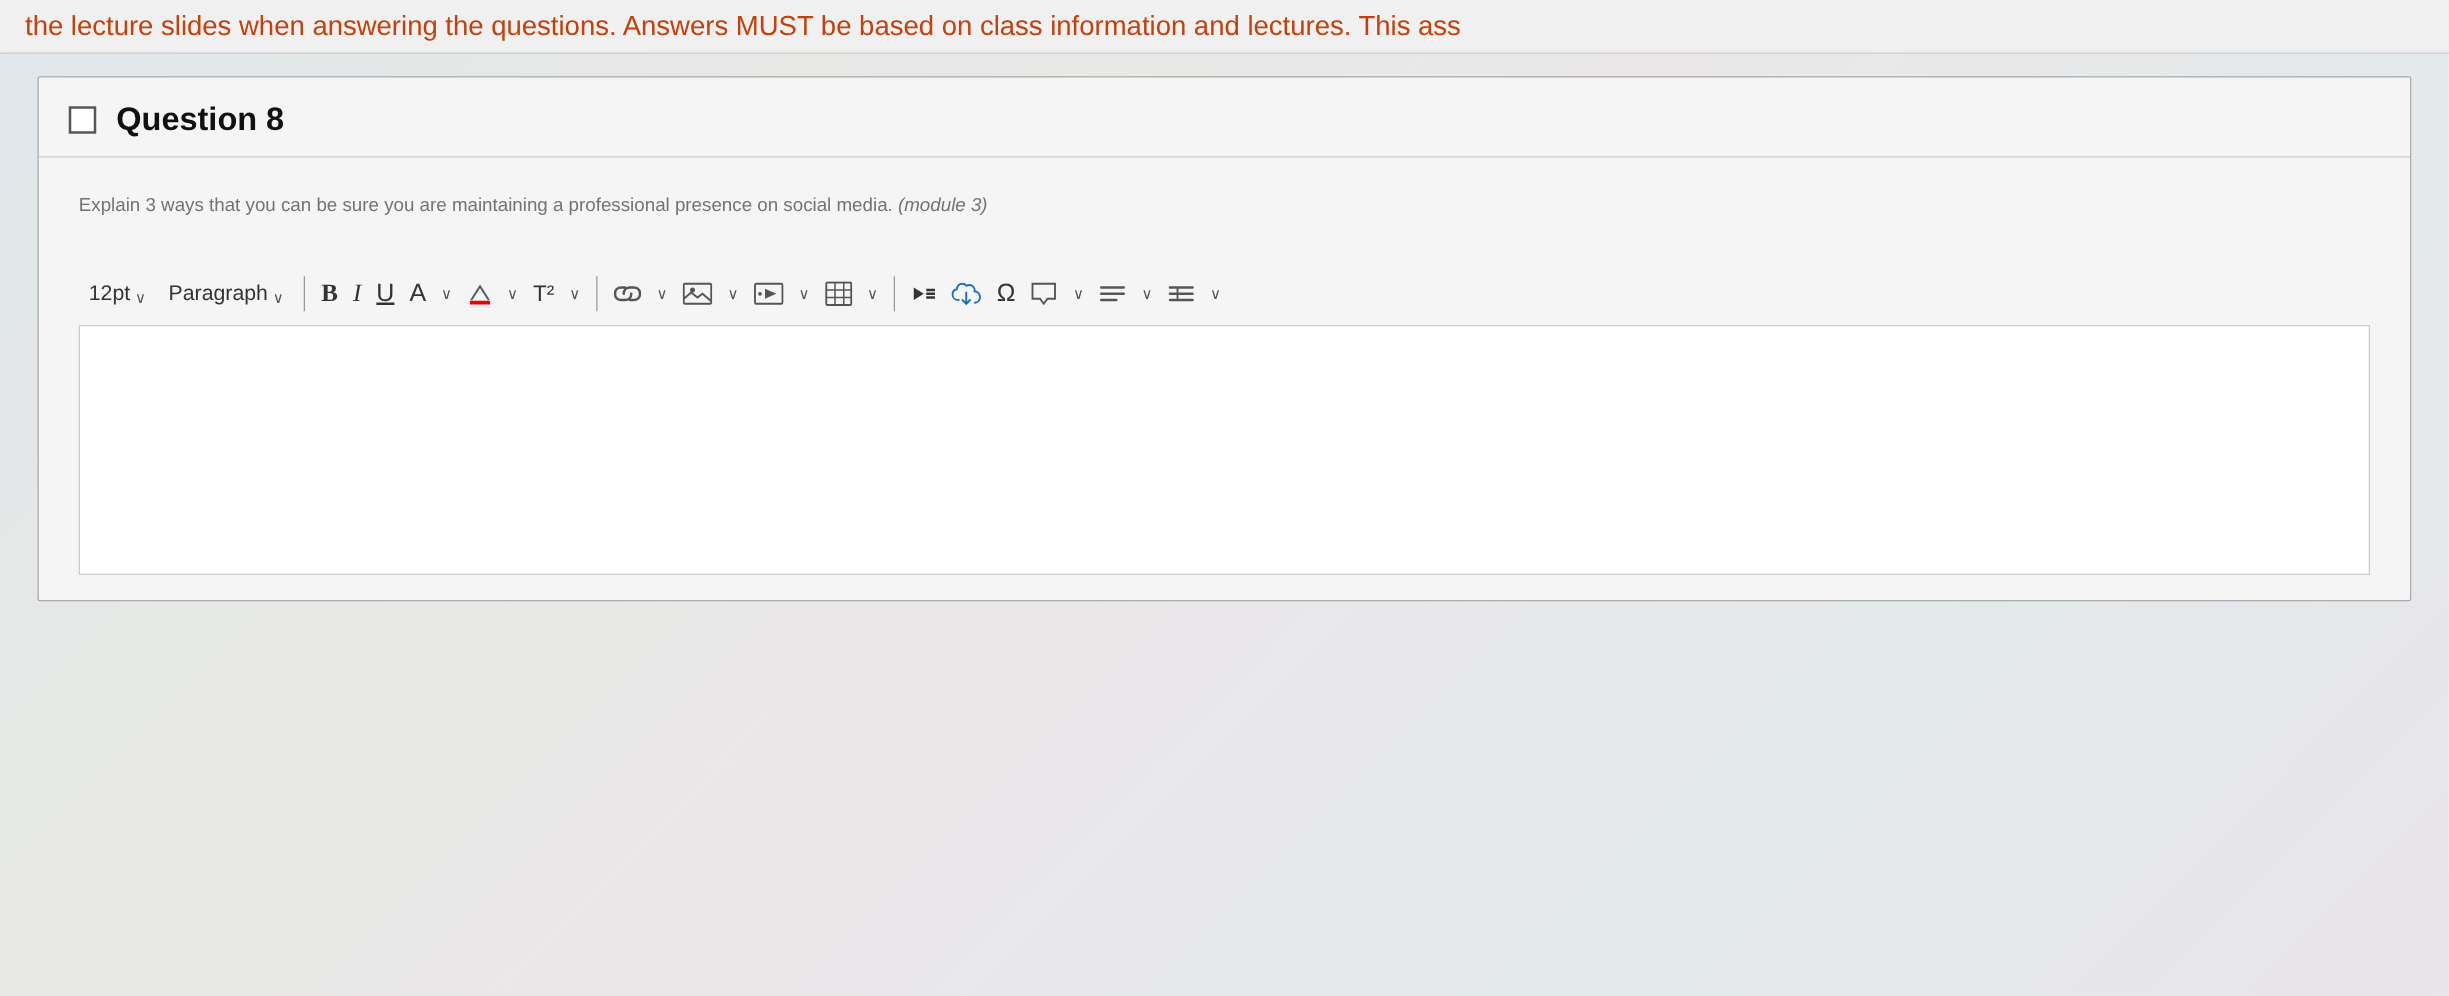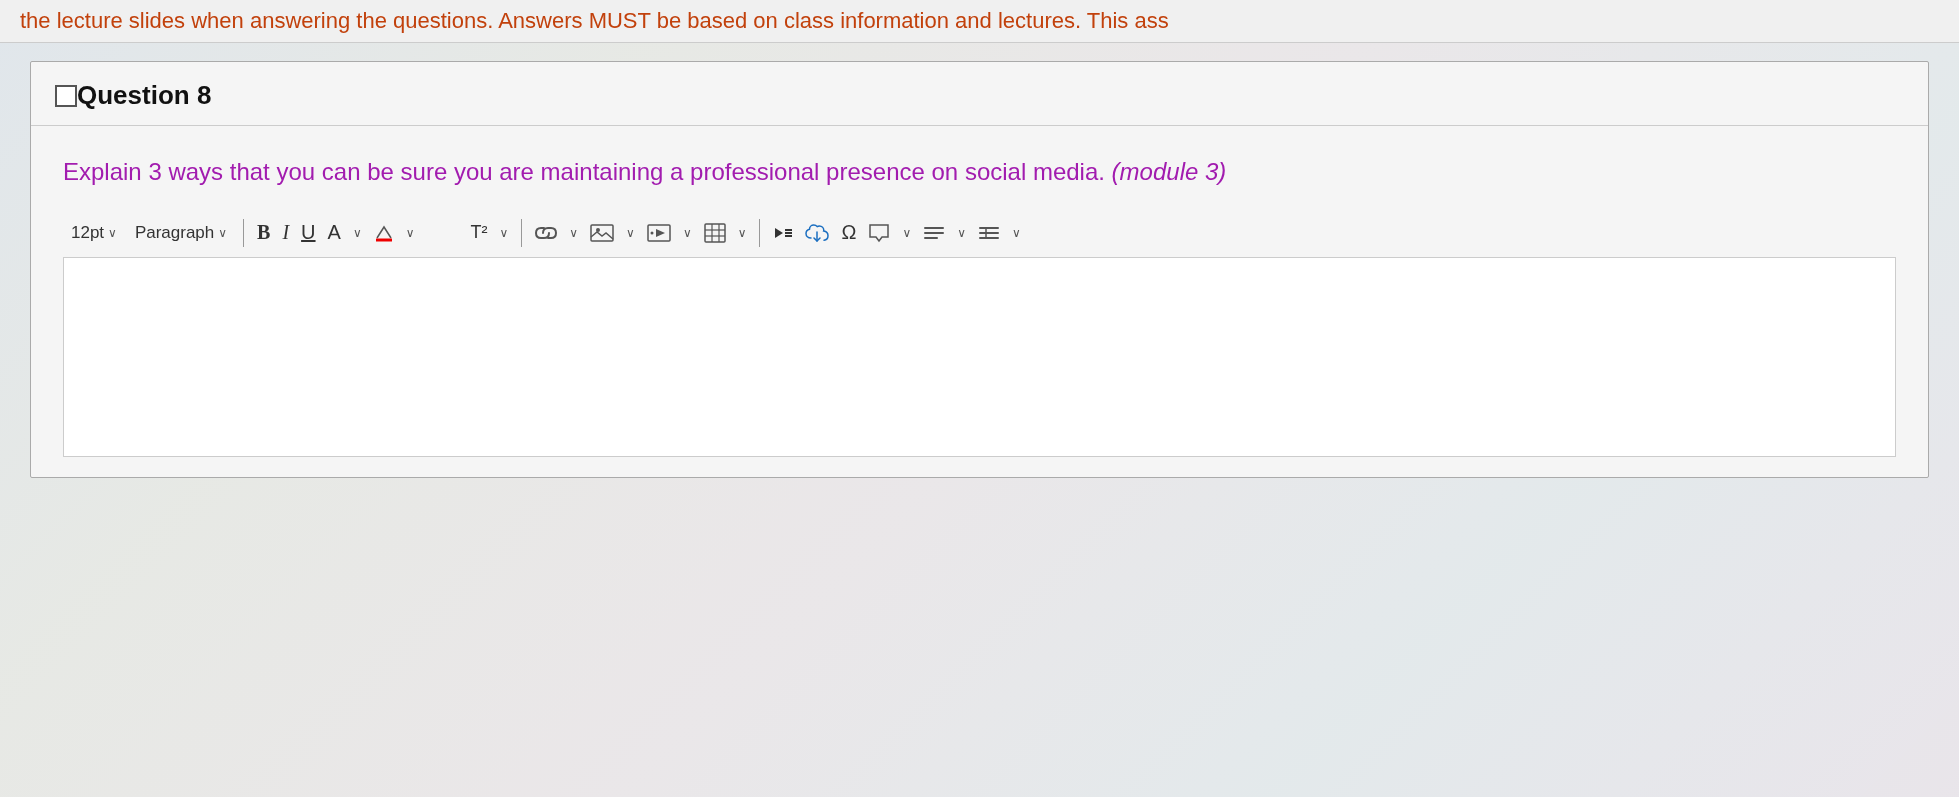--- a/index.html
+++ b/index.html
@@ -58,20 +58,21 @@
       margin: 18px 30px;
       border-radius: 2px;
       position: relative;
     }
 
     .question-header {
       display: flex;
       align-items: center;
       padding: 18px 24px 14px 24px;
       border-bottom: 1px solid #ccc;
+      gap: 16px;
     }
 
     .question-checkbox {
       width: 22px;
       height: 22px;
       border: 2px solid #555;
       background: white;
       flex-shrink: 0;
       cursor: pointer;
     }
@@ -80,23 +81,23 @@
       font-size: 26px;
       font-weight: bold;
       color: #111;
     }
 
     .question-body {
       padding: 28px 32px 20px 32px;
     }
 
     .question-text {
-      font-size: 24px;
-      color: #a21caf;
-      margin-bottom: 22px;
+      font-size: 15px;
+      color: #737373;
+      margin-bottom: 38px;
       line-height: 1.5;
     }
 
     .question-text em {
       font-style: italic;
     }
 
     
     .editor-menubar {
       display: flex;
@@ -142,21 +143,21 @@
       cursor: pointer;
       padding: 3px 5px;
       border-radius: 2px;
       font-size: 18px;
       color: #333;
       user-select: none;
     }
 
     .tb-dropdown {
       display: inline-flex;
-      align-items: center;
+      align-items: flex-end;
       cursor: pointer;
       padding: 3px 8px;
       border-radius: 2px;
       font-size: 17px;
       color: #333;
       gap: 4px;
     }
 
     .chevron {
       font-size: 12px;
@@ -189,21 +190,20 @@
       content: '';
       display: block;
       height: 3px;
       background: #e00;
       border-radius: 1px;
       margin-top: 1px;
     }
 
     .tb-superscript {
       font-size: 18px;
-      margin-left: 44px;
     }
 
     
     .editor-area {
       background: white;
       border: 1px solid #ccc;
       min-height: 200px;
       width: 100%;
       cursor: text;
     }

